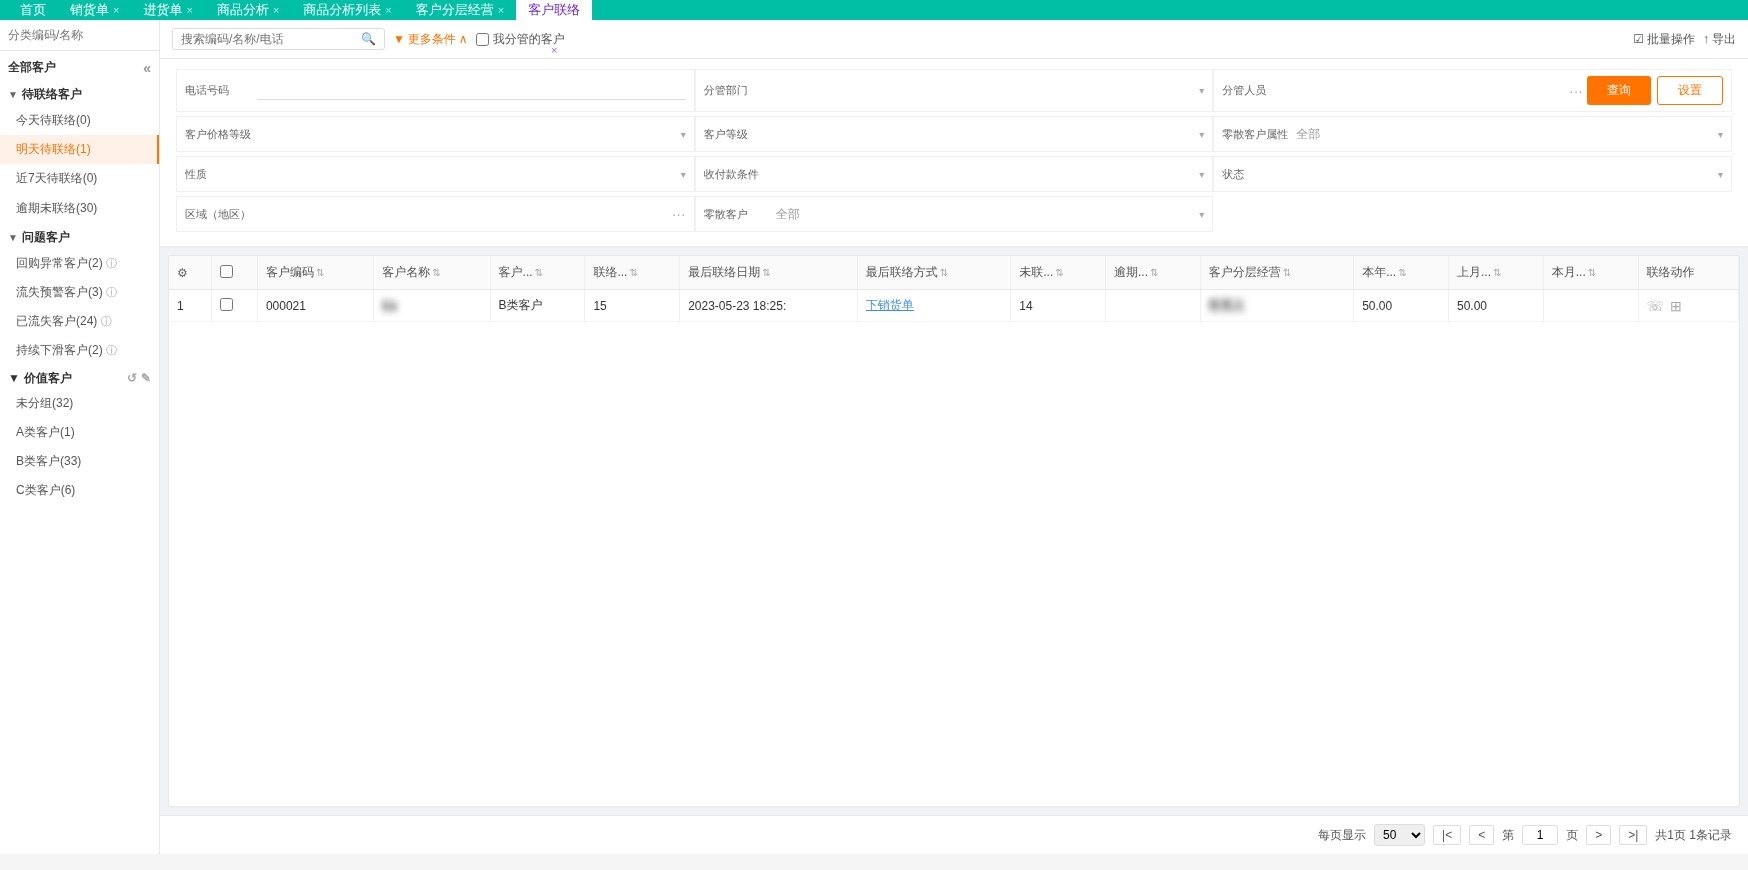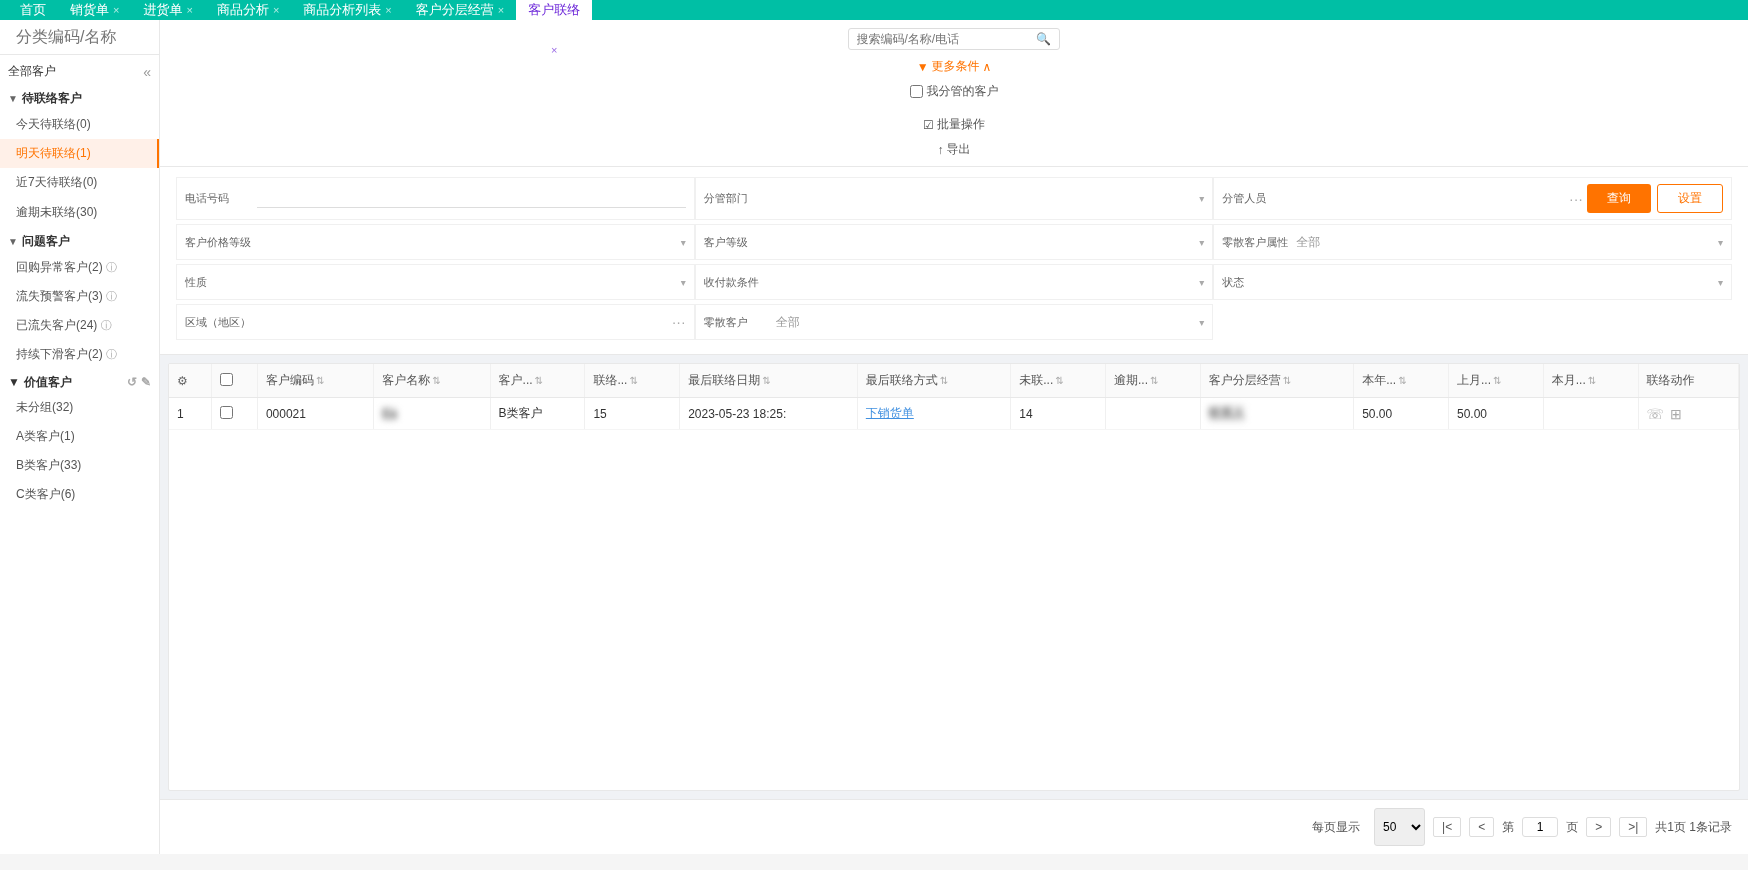--- a/index.html
+++ b/index.html
@@ -26,25 +26,25 @@
     
     .sidebar {
       width: 160px; background: #fff; border-right: 1px solid #e8e8e8;
       overflow-y: auto; flex-shrink: 0;
     }
     .sidebar-search {
       display: flex; align-items: center; padding: 8px 8px;
       border-bottom: 1px solid #e8e8e8;
     }
     .sidebar-search input {
-      border: none; outline: none; font-size: 16px; flex: 1; color: #8b5cf6; margin-left: 8px;
+      border: none; outline: none; font-size: 12px; flex: 1; color: #8b5cf6;
     }
     .sidebar-section-title {
       display: flex; align-items: center; justify-content: space-between;
-      padding: 8px 8px 4px 8px; font-weight: normal; font-size: 12px; color: #333;
+      padding: 8px 8px 4px 8px; font-weight: bold; font-size: 12px; color: #333;
     }
     .sidebar-collapse { color: #999; cursor: pointer; font-size: 14px; }
     .sidebar-item {
       padding: 5px 8px 5px 16px; cursor: pointer; font-size: 12px; color: #555;
       line-height: 1.6;
     }
     .sidebar-item.active { background: #fff0e8; color: #ff7300; border-right: 2px solid #ff7300; }
     .sidebar-group-title {
       padding: 6px 8px 3px 8px; font-size: 12px; color: #333; font-weight: bold;
       display: flex; align-items: center; gap: 4px;
@@ -54,21 +54,21 @@
 
     
     .content-area {
       flex: 1; display: flex; flex-direction: column; overflow: hidden;
       background: #f0f2f5;
     }
 
     
     .search-bar {
       background: #fff; padding: 8px 12px; display: flex; align-items: center;
-      gap: 8px; border-bottom: 1px solid #e8e8e8; flex-direction: column;
+      gap: 8px; border-bottom: 1px solid #e8e8e8;
     }
     .search-input-wrap {
       display: flex; align-items: center; border: 1px solid #ddd;
       border-radius: 3px; padding: 3px 8px; background: #fff; min-width: 200px;
     }
     .search-input-wrap input { border: none; outline: none; font-size: 12px; width: 160px; color: #999; }
     .search-input-wrap .s-icon { color: #999; }
     .filter-btn {
       display: flex; align-items: center; gap: 3px; color: #ff7300;
       cursor: pointer; font-size: 12px;
@@ -133,23 +133,22 @@
     .action-icons { display: flex; gap: 6px; align-items: center; }
     .action-icon { color: #aaa; cursor: pointer; font-size: 14px; }
 
     
     .footer {
       background: #fff; padding: 8px 16px; border-top: 1px solid #e8e8e8;
       display: flex; align-items: center; justify-content: flex-end; gap: 8px;
       font-size: 12px; color: #555;
     }
     .page-size-select {
-      border: 1px solid #ddd; border-radius: 3px; padding: 10px 4px; font-size: 12px;
+      border: 1px solid #ddd; border-radius: 3px; padding: 2px 4px; font-size: 12px;
       cursor: pointer;
-      margin-left: 6px;
     }
     .page-btn {
       border: 1px solid #ddd; background: #fff; padding: 2px 8px; cursor: pointer;
       border-radius: 2px; font-size: 12px; color: #555;
     }
     .page-input {
       border: 1px solid #ddd; border-radius: 3px; width: 36px; text-align: center;
       font-size: 12px; padding: 2px 4px;
     }
 

